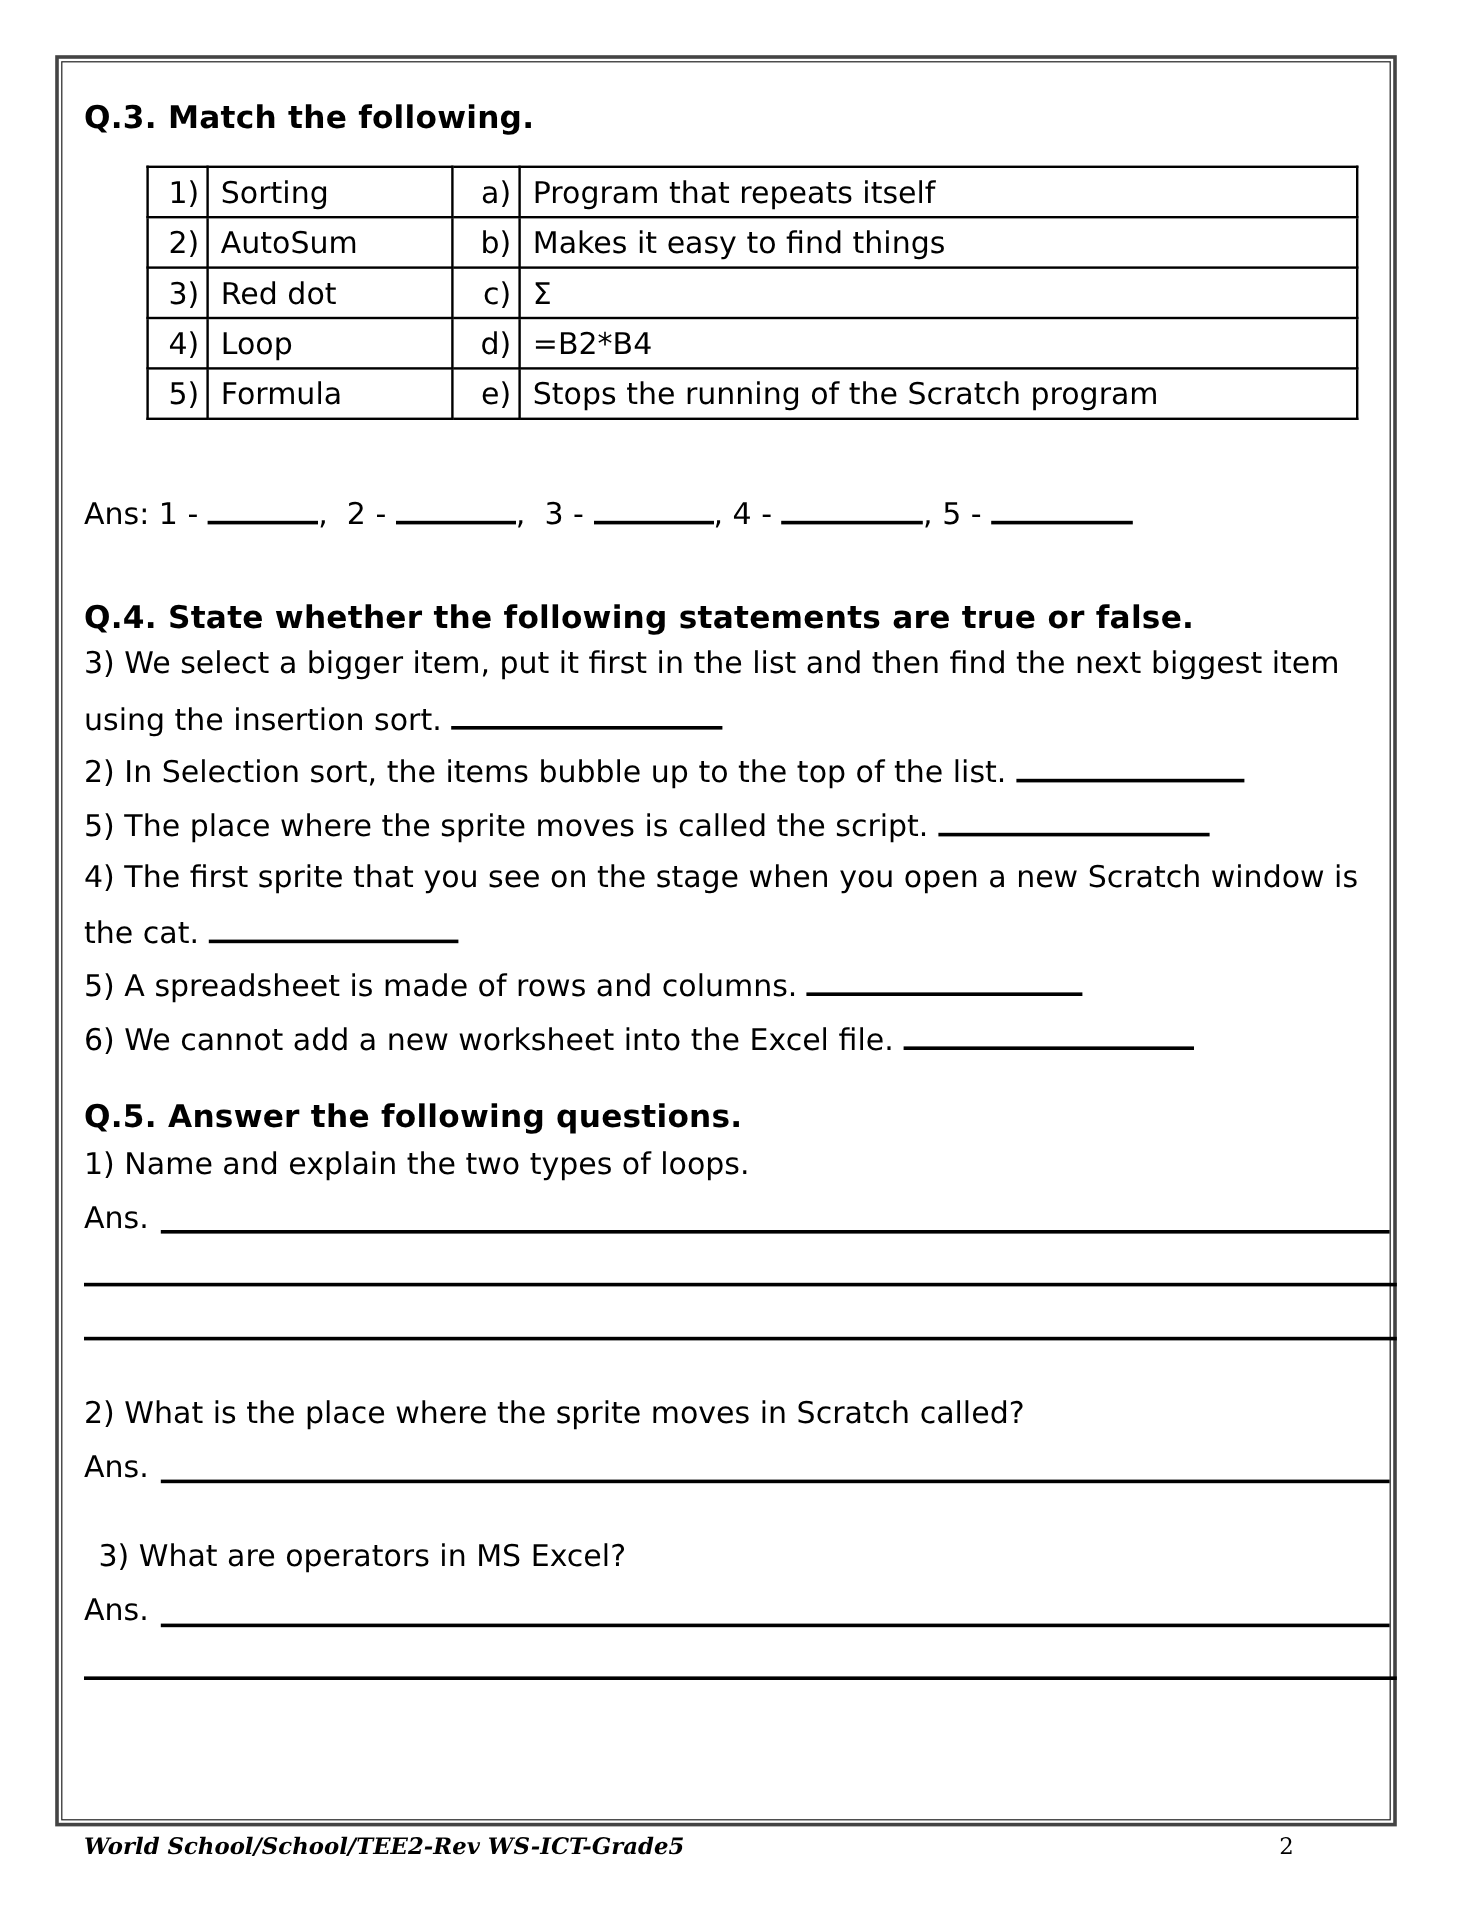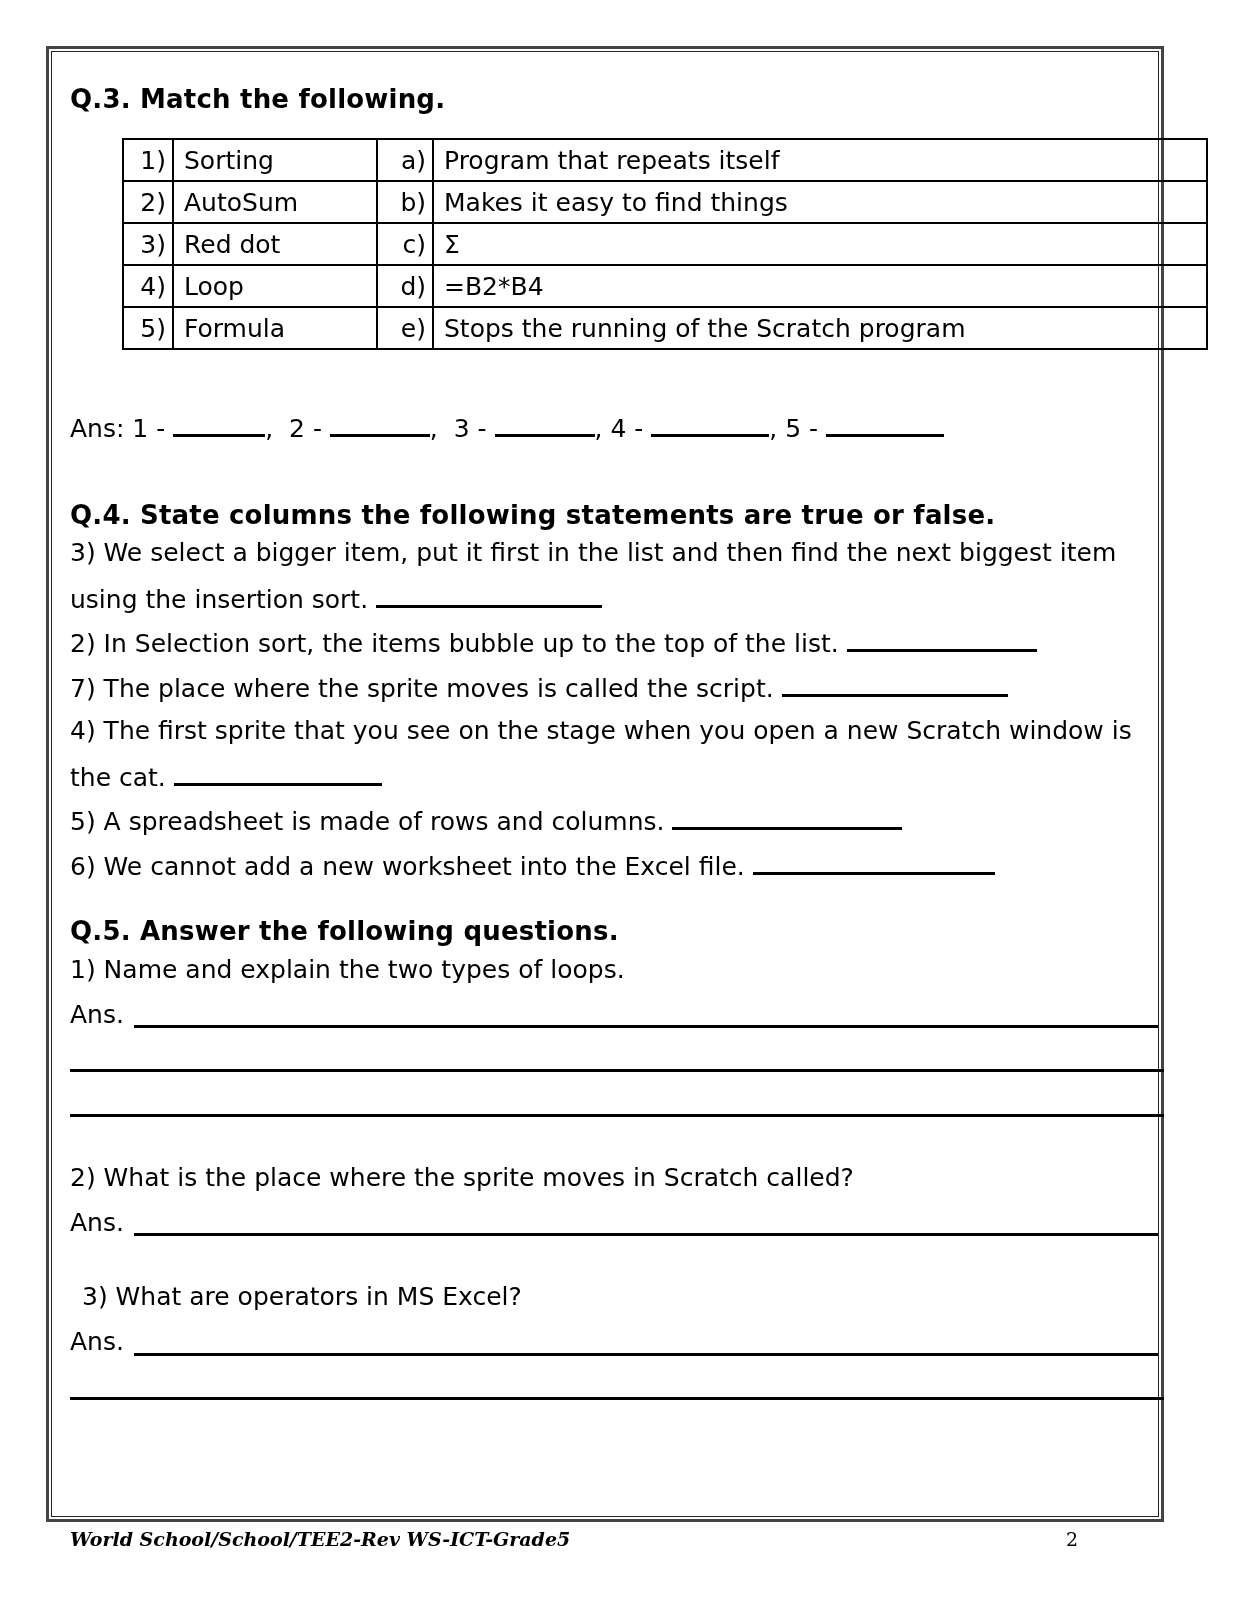--- a/index.html
+++ b/index.html
@@ -12,21 +12,21 @@
   .abs { position: absolute; white-space: nowrap; }
   .qtitle { font-weight: bold; font-size: 26px; letter-spacing: 0.2px; }
   .line { font-size: 25px; }
   .blank { display: inline-block; border-bottom: 3px solid #000; height: 22px; vertical-align: baseline; }
   table.match { position: absolute; left: 122px; top: 138px; border-collapse: collapse;
                 font-size: 25px; }
   table.match td { border: 2px solid #000; height: 42px; padding: 0 10px; box-sizing: border-box; }
   td.num { width: 50px; text-align: right; padding-right: 6px !important; }
   td.term { width: 204px; }
   td.let { width: 56px; text-align: right; padding-right: 6px !important; }
-  td.def { width: 774px; }
+  td.def { width: 698px; }
   .ruleline { position: absolute; height: 0; border-top: 3px solid #000; }
   .footer { position: absolute; top: 1528px; font-family: "DejaVu Serif", serif;
             font-style: italic; font-weight: bold; font-size: 19px; }
 </style>
 </head>
 <body>
 
 <div class="frame-outer"></div>
 <div class="frame-inner"></div>
 
@@ -74,33 +74,33 @@
   <span>2 -</span>
   <span class="blank" style="width:100px;"></span>,&nbsp;
   <span>3 -</span>
   <span class="blank" style="width:100px;"></span>,
   <span>4 -</span>
   <span class="blank" style="width:118px;"></span>,
   <span>5 -</span>
   <span class="blank" style="width:118px;"></span>
 </div>
 
-<div class="abs qtitle" style="left:70px; top:500px;">Q.4. State columns the following statements are true or false.</div>
+<div class="abs qtitle" style="left:70px; top:500px;">Q.4. State whether the following statements are true or false.</div>
 
 <div class="abs line" style="left:70px; top:538px;">3) We select a bigger item, put it first in the list and then find the next biggest item</div>
 <div class="abs line" style="left:70px; top:583px;">
   <span>using the insertion sort.</span>
   <span class="blank" style="width:226px;"></span>
 </div>
 <div class="abs line" style="left:70px; top:627px;">
   <span>2) In Selection sort, the items bubble up to the top of the list.</span>
   <span class="blank" style="width:190px;"></span>
 </div>
 <div class="abs line" style="left:70px; top:672px;">
-  <span>7) The place where the sprite moves is called the script.</span>
+  <span>5) The place where the sprite moves is called the script.</span>
   <span class="blank" style="width:226px;"></span>
 </div>
 <div class="abs line" style="left:70px; top:716px;">4) The first sprite that you see on the stage when you open a new Scratch window is</div>
 <div class="abs line" style="left:70px; top:761px;">
   <span>the cat.</span>
   <span class="blank" style="width:208px;"></span>
 </div>
 <div class="abs line" style="left:70px; top:805px;">
   <span>5) A spreadsheet is made of rows and columns.</span>
   <span class="blank" style="width:230px;"></span>

